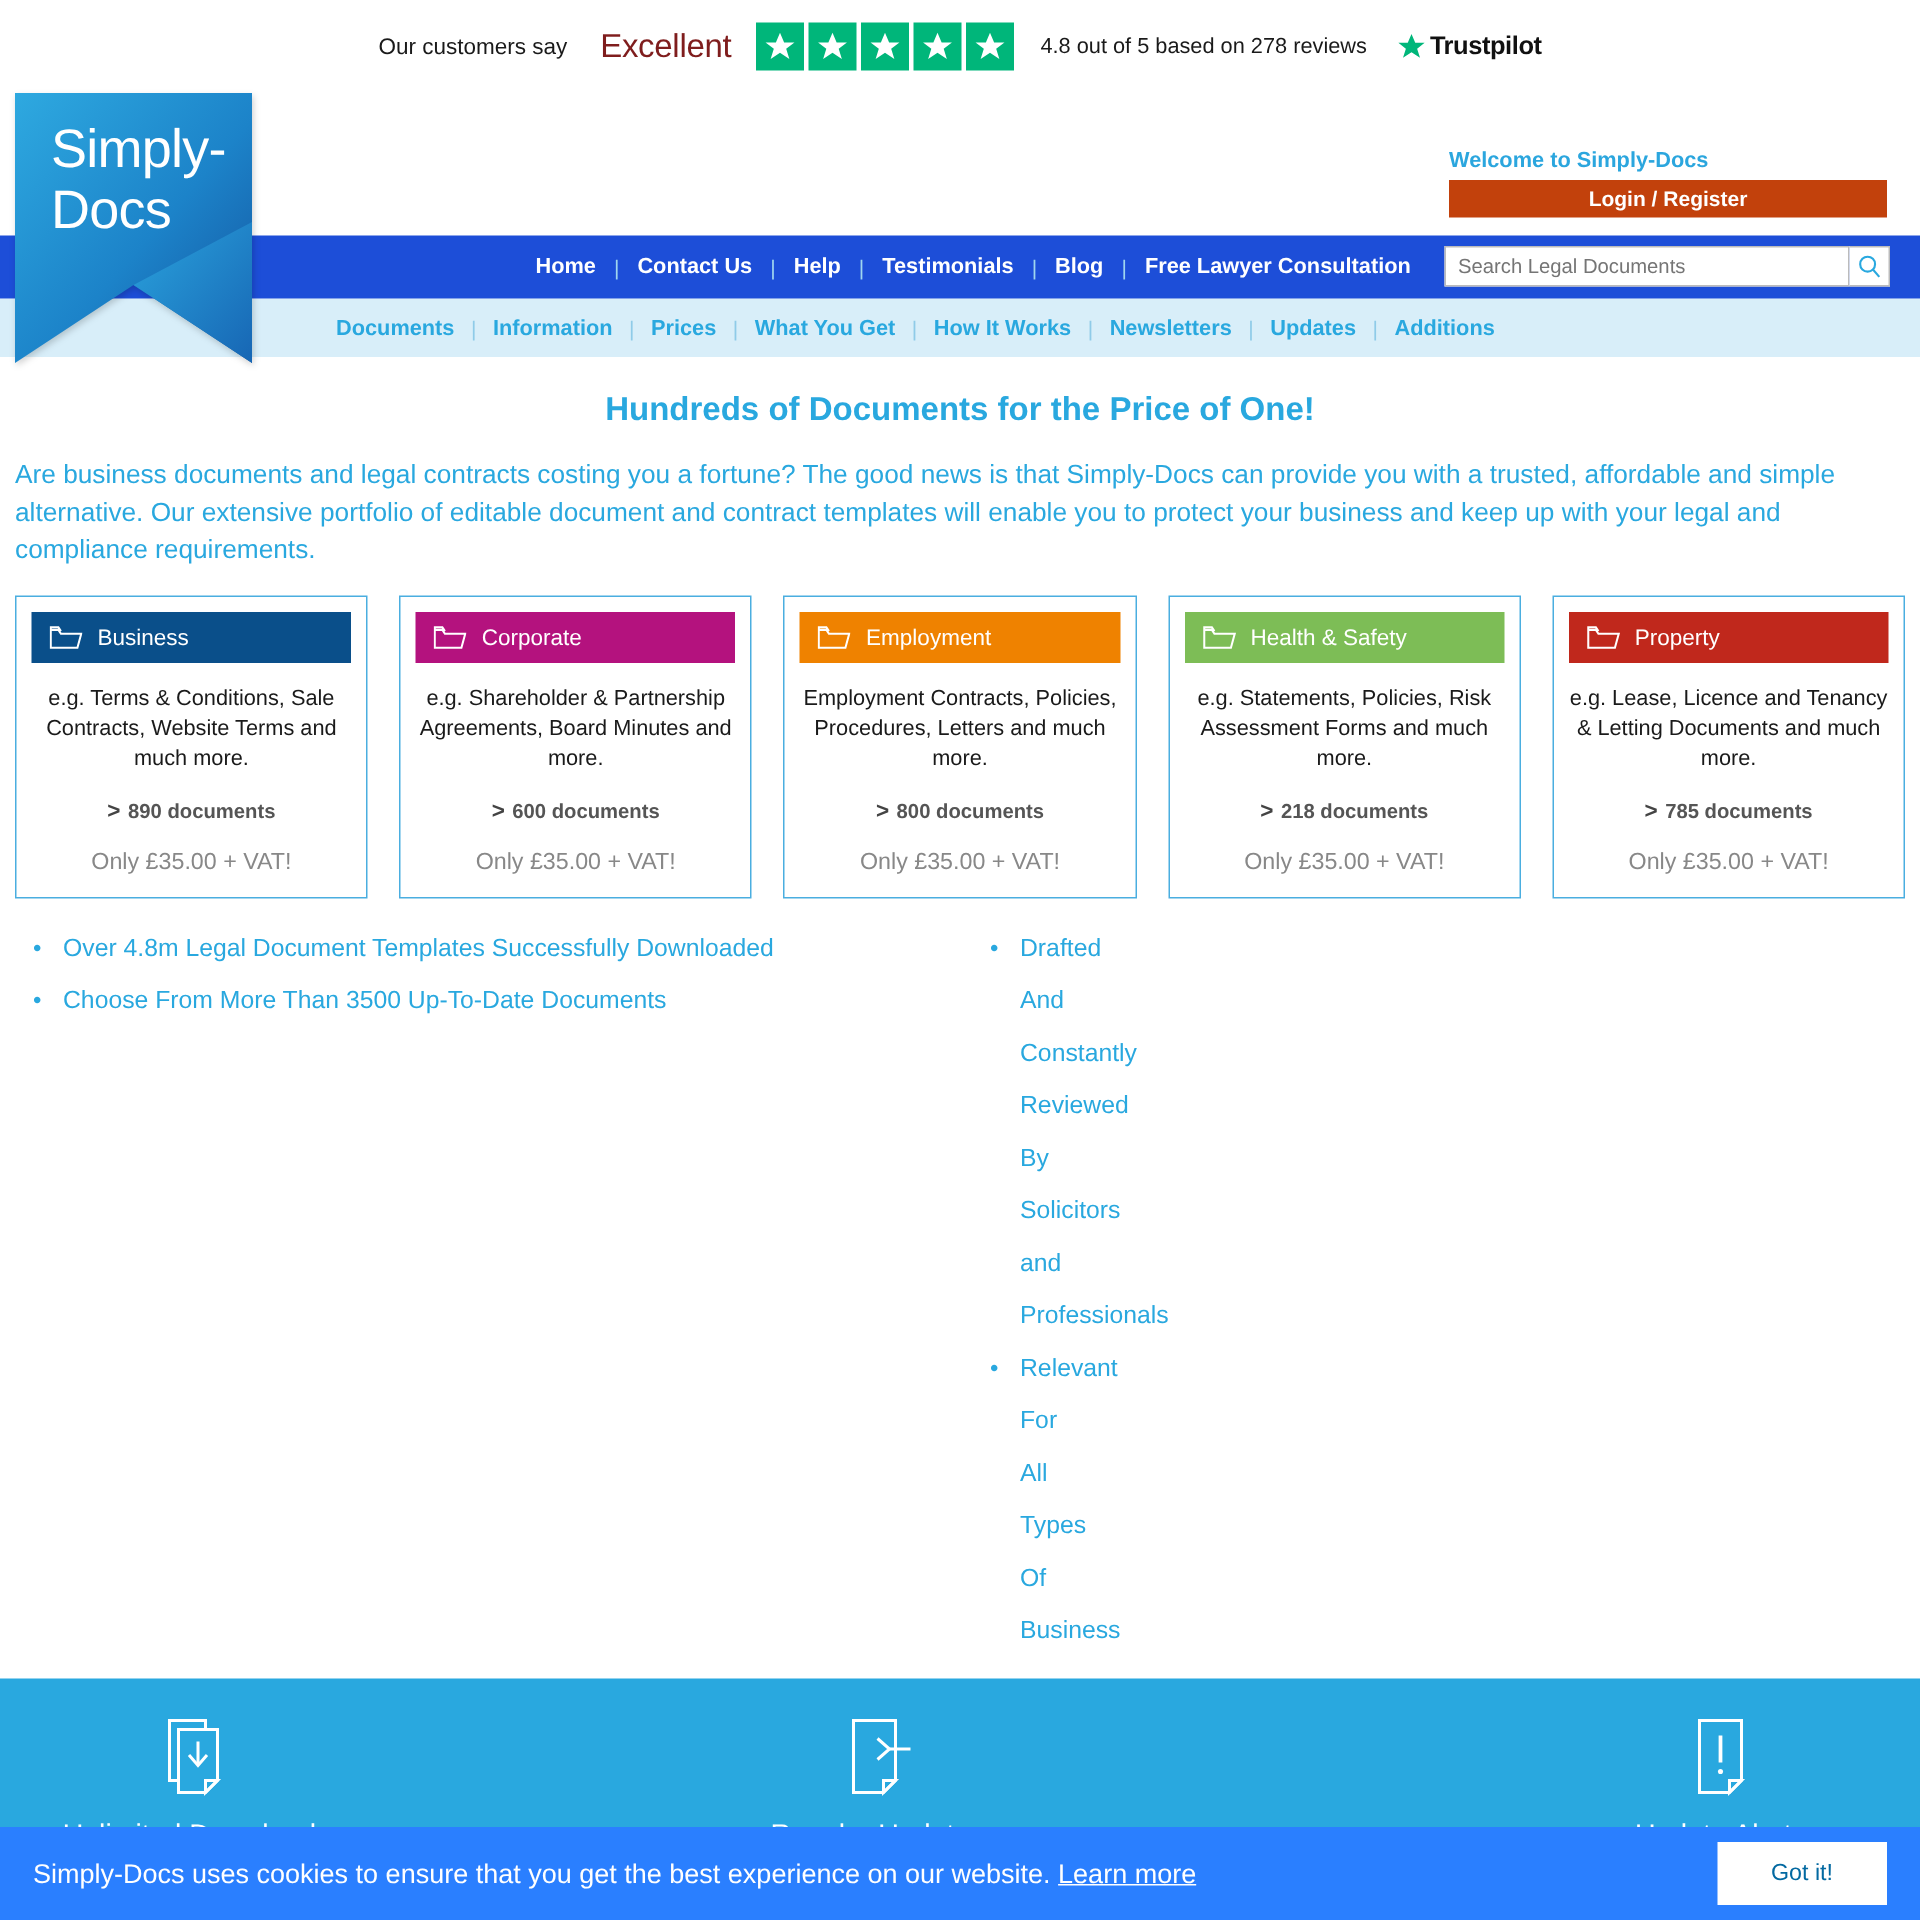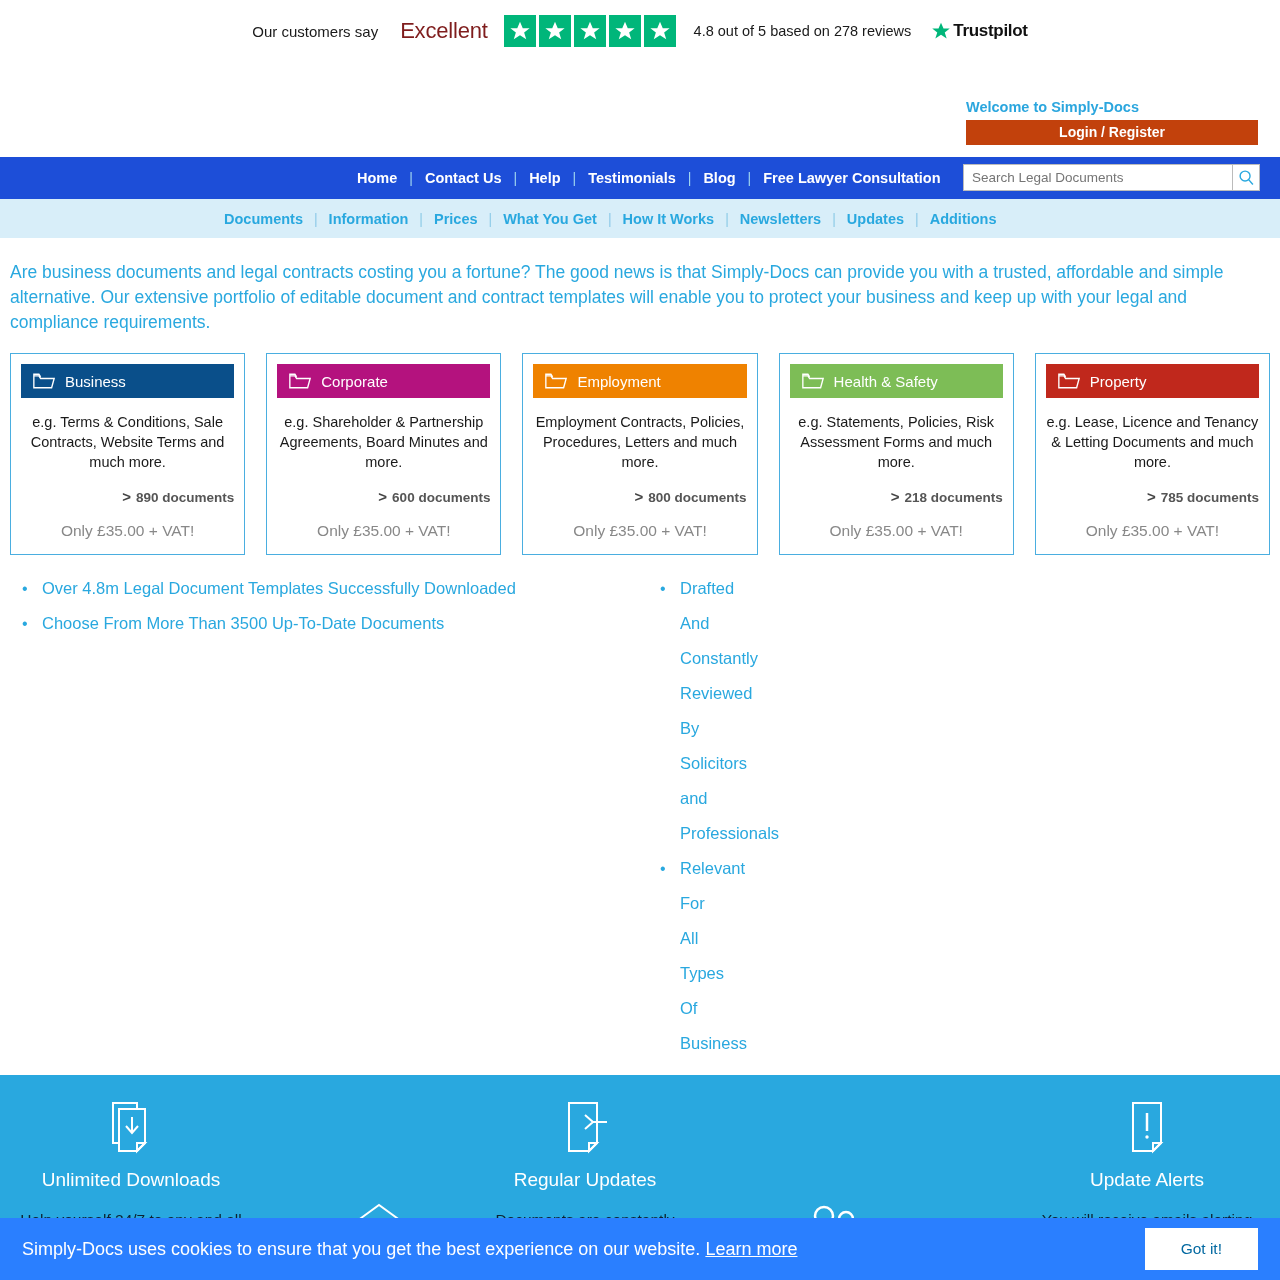--- a/index.html
+++ b/index.html
@@ -134,21 +134,21 @@
     height: 34px; display: flex; align-items: center; gap: 10px;
     padding-left: 12px; margin-bottom: 14px;
   }
   .card-head .folder { width: 22px; height: 18px; }
   .card-head .ctitle { color: #fff; font-size: 15px; }
   .card-desc {
     text-align: center; color: #1a1a1a; font-size: 14.5px;
     line-height: 20px; min-height: 60px;
   }
   .card-docs {
-    text-align: right; margin-top: 16px;
+    text-align: center; margin-top: 16px;
     font-size: 13.5px; font-weight: bold; color: #555;
   }
   .card-docs .chev { font-weight: bold; color: #444; margin-right: 5px; font-size: 15px;}
   .card-price {
     text-align: center; margin-top: 17px;
     color: #888; font-size: 15.5px;
   }
 
   
   .bullets {
@@ -237,20 +237,41 @@
   <span class="tp-count">4.8 out of 5 based on 278 reviews</span>
   <span class="tp-brand">
     <svg viewBox="0 0 24 24">
         <polygon fill="#00b67a" points="12,2 15,9 22.5,9 16.5,13.7 18.8,21 12,16.6 5.2,21 7.5,13.7 1.5,9 9,9"></polygon>
       </svg>
     <span>Trustpilot</span>
   </span>
 </div>
 
 <div class="header">
+  <div class="logo-wrap">
+    <svg width="170" height="180" viewBox="0 0 170 180">
+      <defs>
+        <linearGradient id="lg" x1="0" y1="0" x2="1" y2="1">
+          <stop offset="0%" stop-color="#2ea9e0"></stop>
+          <stop offset="55%" stop-color="#1c83c9"></stop>
+          <stop offset="100%" stop-color="#14539e"></stop>
+        </linearGradient>
+        <linearGradient id="lg2" x1="0" y1="0" x2="1" y2="1">
+          <stop offset="0%" stop-color="#2aa3dd"></stop>
+          <stop offset="100%" stop-color="#1766b4"></stop>
+        </linearGradient>
+      </defs>
+      <path d="M0,0 L158,0 L158,180 L79,128 L0,180 Z" fill="url(#lg)"></path>
+      <path d="M158,86 L158,180 L79,128 Z" fill="url(#lg2)"></path>
+    </svg>
+    <div class="logo-text">
+      <div>Simply-</div>
+      <div>Docs</div>
+    </div>
+  </div>
 
   <div class="welcome">
     <span class="welcome-label">Welcome to Simply-Docs</span>
     <button class="login-btn">Login / Register</button>
   </div>
 </div>
 
 <div class="mainnav">
   <div class="mainnav-links">
     <a href="#">Home</a>
@@ -290,20 +311,21 @@
     <span class="subnav-sep">|</span>
     <a href="#">Newsletters</a>
     <span class="subnav-sep">|</span>
     <a href="#">Updates</a>
     <span class="subnav-sep">|</span>
     <a href="#">Additions</a>
   </div>
 </div>
 
 <div class="hero">
+  <h1>Hundreds of Documents for the Price of One!</h1>
   <p>Are business documents and legal contracts costing you a fortune? The good news is that Simply-Docs can provide you with a trusted, affordable and simple alternative. Our extensive portfolio of editable document and contract templates will enable you to protect your business and keep up with your legal and compliance requirements.</p>
 </div>
 
 <div class="cards">
 
   <div class="card">
     <div class="card-head" style="background:#0a4f8a">
       <span class="folder">
         <svg viewBox="0 0 26 20" width="22" height="18">
             <path d="M1,4 L1,18 L22,18 L25,7 L9,7 L7,4 Z M1,4 L1,2 L7,2 L9,5" fill="none" stroke="#fff" stroke-width="1.6"></path>

